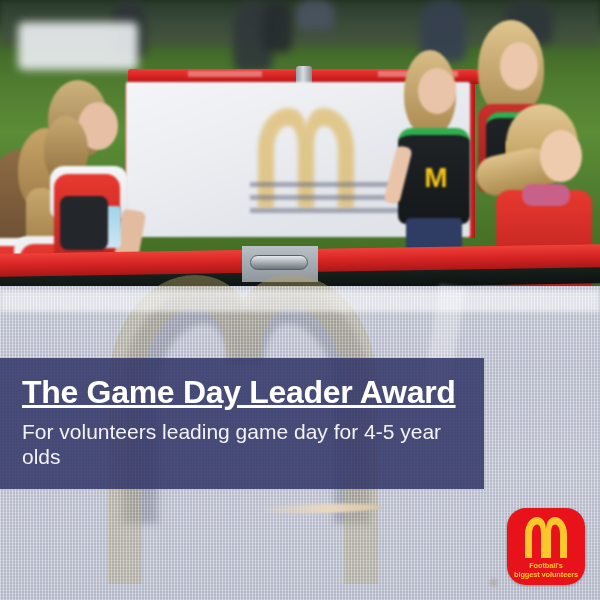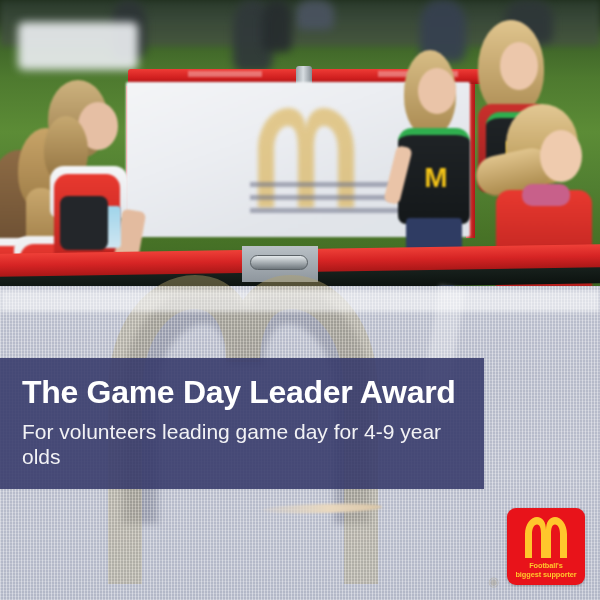--- a/index.html
+++ b/index.html
@@ -98,28 +98,28 @@
   
   .register { position:absolute; left:25px; top:511px; width:193px; height:50px;
       background:#fff; border:none; border-radius:25px; cursor:pointer;
       display:flex; align-items:center; justify-content:center;
       font-family:"Liberation Sans", sans-serif;
       font-size:20px; font-weight:bold; color:#111; letter-spacing:.6px;
       box-shadow:0 1px 3px rgba(0,0,0,.18); }
 
   
   .badge { position:absolute; left:507px; top:508px; width:78px; height:77px;
-      background:#e8131a; border-radius:9px; overflow:hidden;
+      background:#e8131a; border-radius:19px; overflow:hidden;
       box-shadow:0 1px 3px rgba(0,0,0,.25); }
   .badge-arch { position:absolute; left:14px; top:7px; width:50px; height:44px; }
   .badge-cap { position:absolute; left:0; top:53px; width:78px; text-align:center;
       color:#ffc72c; font-size:7.4px; font-weight:bold; line-height:1.25;
       letter-spacing:-.1px; }
 
-  .nowrap { white-space:nowrap; }
+  .nowrap { white-space:nowrap;text-decoration:underline; }
 </style>
 </head>
 <body>
 
 <div class="ad">
 
   <div class="photo">
     <div class="grass"></div>
 
     <div class="bg-fence"></div>
@@ -222,26 +222,26 @@
     <div class="mesh-streak" style="left:0;top:4px;width:600px;height:22px;"></div>
     <div class="mesh-streak" style="left:430px;top:0;width:26px;height:120px;transform:rotate(9deg);opacity:.5;"></div>
     <div class="mesh-stick"></div>
     <div class="mesh-emblem">◉</div>
   </div>
 
   <div class="navy"></div>
 
   <div class="headline nowrap">The Game Day Leader Award</div>
 
-  <div class="subline">For volunteers leading game day for 4-9 year olds</div>
+  <div class="subline">For volunteers leading game day for 4-5 year olds</div>
 
 
   <div class="badge">
     <svg class="badge-arch" viewBox="0 0 100 88">
       <path d="M8 86 V38 C8 18 20 4 32 4 C43 4 50 14 50 30 C50 14 57 4 68 4 C80 4 92 18 92 38 V86 H78 V38 C78 27 74 19 68 19 C62 19 60 27 60 38 V86 H40 V38 C40 27 38 19 32 19 C26 19 22 27 22 38 V86 Z" fill="#ffc72c"></path>
     </svg>
     <div class="badge-cap">
       <div>Football's</div>
-      <div>biggest supporter</div>
+      <div>biggest volunteers</div>
     </div>
   </div>
 
 </div>
 
 </body></html>

